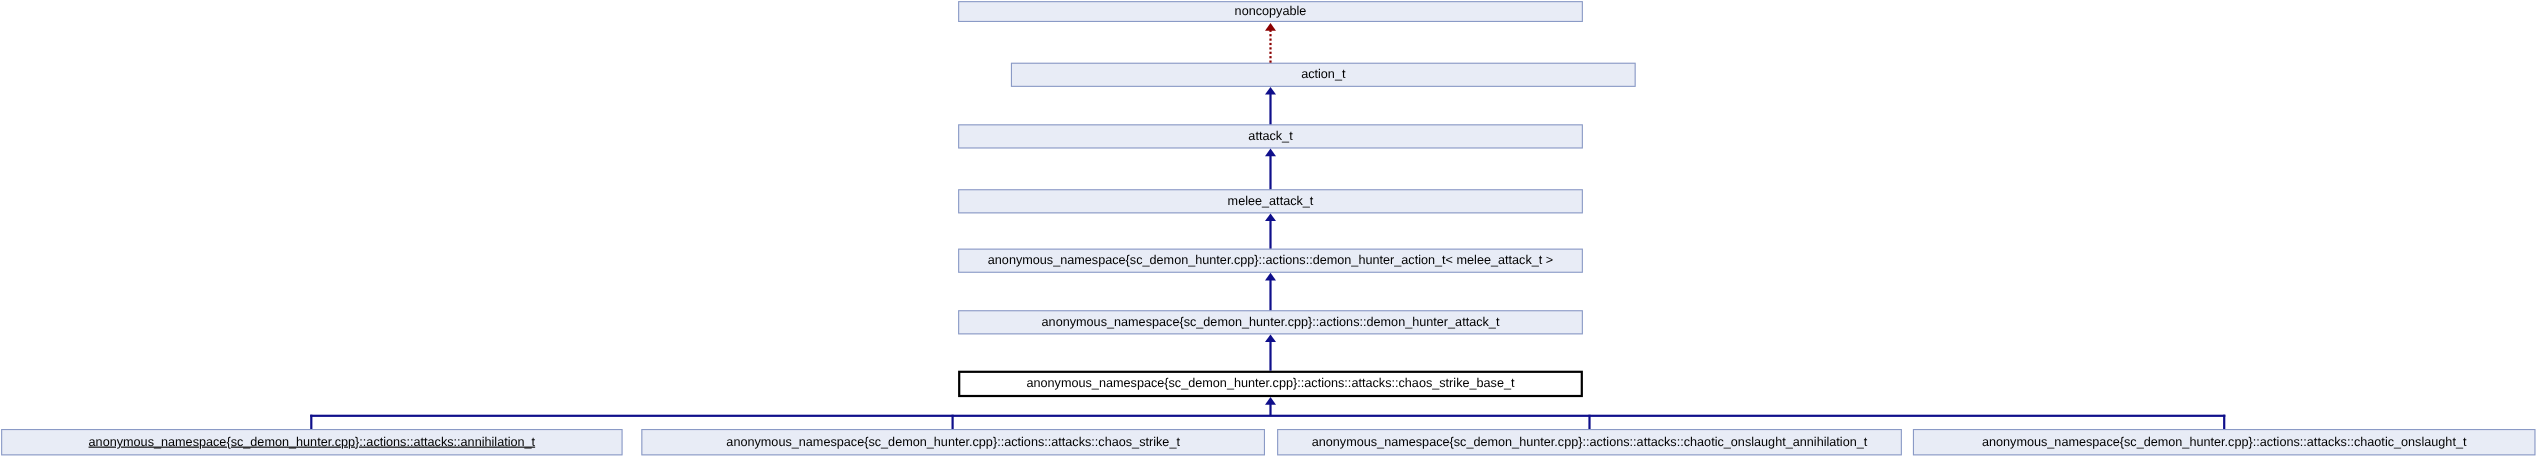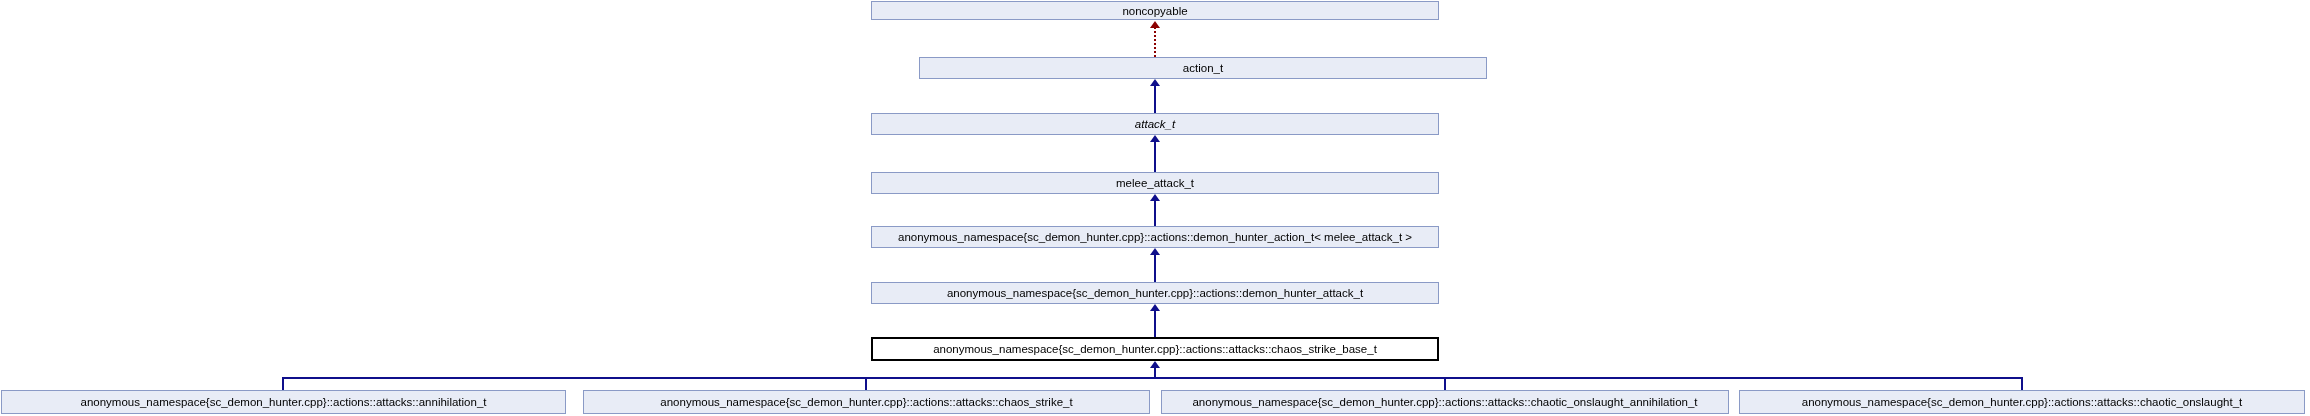--- a/index.html
+++ b/index.html
@@ -61,41 +61,41 @@
 <div id="canvas" style="background: rgb(255, 255, 255);">
 
   <div class="node" style="left:871px; top:1px; width:568px; height:19px;">
     <span>noncopyable</span>
   </div>
 
   <div class="node" style="left:871px; top:57px; width:568px; height:22px;margin-left:48px;">
     <span>action_t</span>
   </div>
 
-  <div class="node" style="left:871px; top:113px; width:568px; height:22px;font-style:italic;">
+  <div class="node" style="left:871px; top:113px; width:568px; height:22px;">
     <span>attack_t</span>
   </div>
 
   <div class="node" style="left:871px; top:172px; width:568px; height:22px;">
     <span>melee_attack_t</span>
   </div>
 
   <div class="node" style="left:871px; top:226px; width:568px; height:22px;">
     <span>anonymous_namespace{sc_demon_hunter.cpp}::actions::demon_hunter_action_t&lt; melee_attack_t &gt;</span>
   </div>
 
   <div class="node" style="left:871px; top:282px; width:568px; height:22px;">
     <span>anonymous_namespace{sc_demon_hunter.cpp}::actions::demon_hunter_attack_t</span>
   </div>
 
   <div class="node selected" style="left:871px; top:337px; width:568px; height:24px;">
     <span>anonymous_namespace{sc_demon_hunter.cpp}::actions::attacks::chaos_strike_base_t</span>
   </div>
 
-  <div class="node" style="left:1px; top:390px; width:565px; height:24px;">
+  <div class="node" style="left:1px; top:390px; width:565px; height:24px;text-decoration:underline;">
     <span>anonymous_namespace{sc_demon_hunter.cpp}::actions::attacks::annihilation_t</span>
   </div>
 
   <div class="node" style="left:583px; top:390px; width:567px; height:24px;">
     <span>anonymous_namespace{sc_demon_hunter.cpp}::actions::attacks::chaos_strike_t</span>
   </div>
 
   <div class="node" style="left:1161px; top:390px; width:568px; height:24px;">
     <span>anonymous_namespace{sc_demon_hunter.cpp}::actions::attacks::chaotic_onslaught_annihilation_t</span>
   </div>

